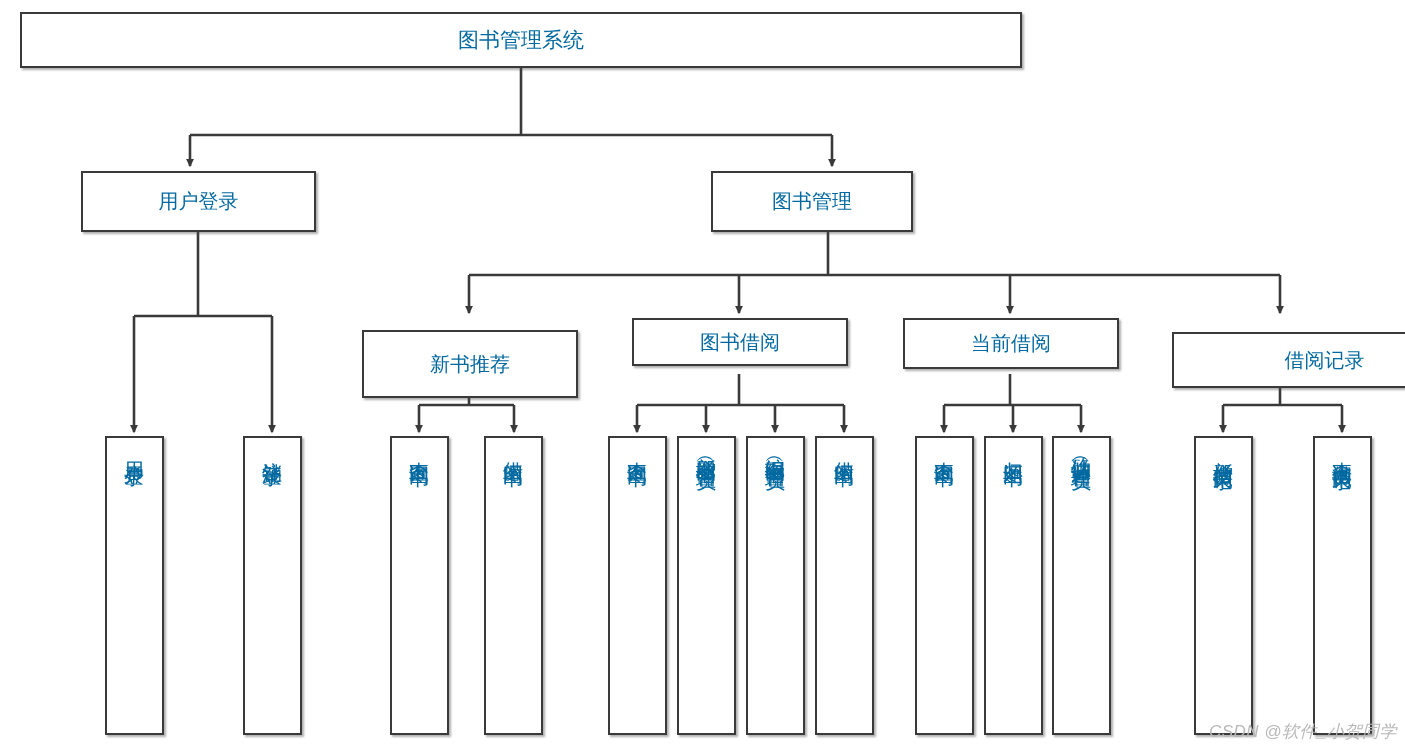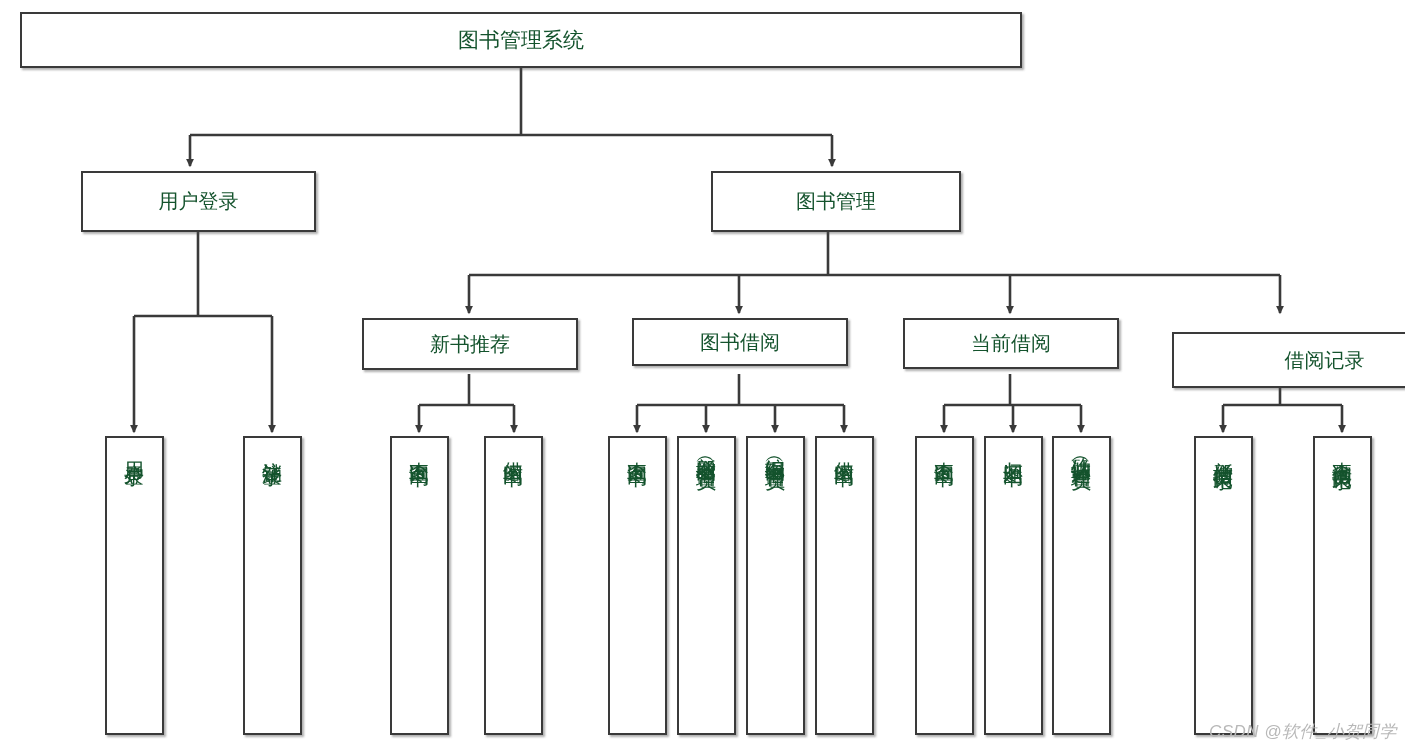--- a/index.html
+++ b/index.html
@@ -37,21 +37,21 @@
     display: flex;
     align-items: center;
     justify-content: center;
     color: #1b1b1b;
     z-index: 3;
   }
   .node .node-label {
     display: block;
     text-align: left;
     line-height: 1.12;
-    color: #14532d;
+    color: #0369a1;
   }
   
   .node.level-root {
     font-size: 21px;
   }
   
   .node.level-1, .node.level-2 {
     font-size: 20px;
   }
   
@@ -140,25 +140,25 @@
   </svg>
 
   <div class="node level-root" style="left:20px; top:12px; width:1002px; height:56px;">
     <span class="node-label">图书管理系统</span>
   </div>
 
   <div class="node level-1" style="left:81px; top:171px; width:235px; height:61px;">
     <span class="node-label">用户登录</span>
   </div>
 
-  <div class="node level-1" style="left:711px; top:171px; width:250px; height:61px;">
+  <div class="node level-1" style="left:711px; top:171px; width:202px; height:61px;">
     <span class="node-label">图书管理</span>
   </div>
 
-  <div class="node level-2" style="left:362px; top:318px; width:216px; height:52px;">
+  <div class="node level-2" style="left:362px; top:330px; width:216px; height:68px;">
     <span class="node-label">新书推荐</span>
   </div>
 
   <div class="node level-2" style="left:632px; top:318px; width:216px; height:48px;">
     <span class="node-label">图书借阅</span>
   </div>
 
   <div class="node level-2" style="left:903px; top:318px; width:216px; height:51px;">
     <span class="node-label">当前借阅</span>
   </div>

